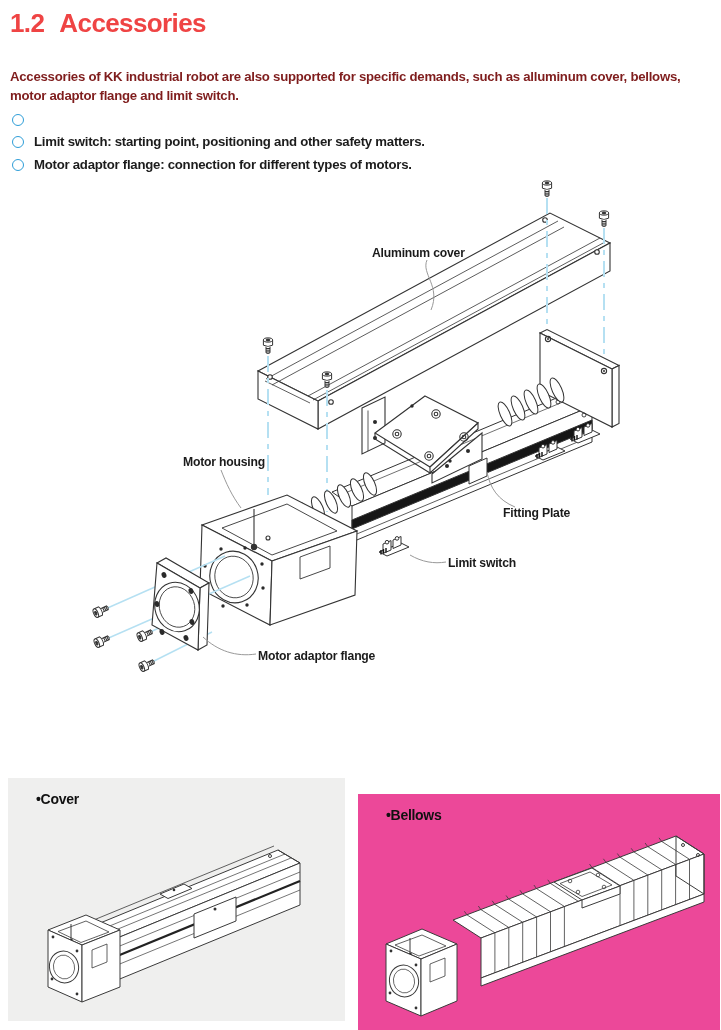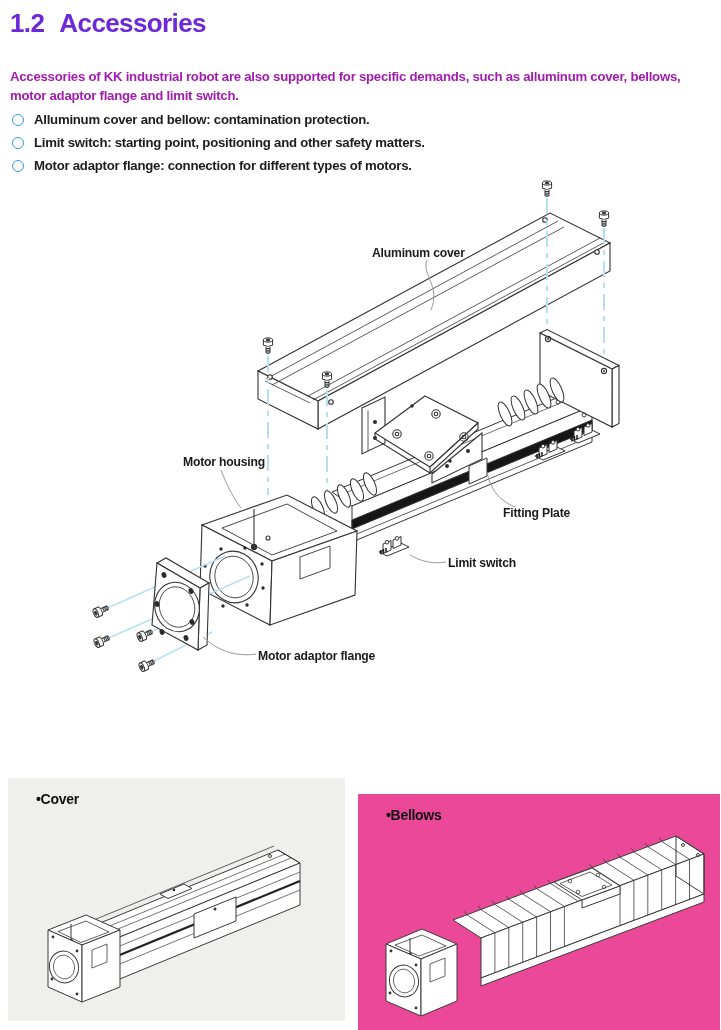--- a/index.html
+++ b/index.html
@@ -2,25 +2,25 @@
 <html><head>
 <meta charset="utf-8">
 <style>
   html,body{margin:0;padding:0;}
   body{
     width:721px;height:1030px;position:relative;background:#ffffff;
     font-family:"Liberation Sans",sans-serif;color:#1b1b1b;overflow:hidden;
   }
   .heading{
     position:absolute;top:8px;left:10px;display:flex;gap:15px;
-    font-size:26px;font-weight:bold;color:#6d28d9;letter-spacing:-0.6px;
+    font-size:26px;font-weight:bold;color:#ef4444;letter-spacing:-0.6px;
   }
   .intro{
     position:absolute;top:52px;left:10px;width:704px;
-    font-size:13.2px;font-weight:bold;line-height:1.45;letter-spacing:-0.25px;color:#a21caf;margin-top:15px;
+    font-size:13.2px;font-weight:bold;line-height:1.45;letter-spacing:-0.25px;color:#7f1d1d;margin-top:15px;
   }
   .bullets{
     position:absolute;top:112px;left:12px;list-style:none;margin:0;padding:0;
   }
   .bullets li{display:flex;align-items:flex-start;margin-bottom:8px;}
   .bullet-circle{
     flex:0 0 auto;width:10px;height:10px;border:1.8px solid #2f9ed8;border-radius:50%;
     margin:2px 10px 0 0;background:#fff;
   }
   .bullet-text{font-size:13.2px;font-weight:bold;letter-spacing:-0.25px;color:#1c1c1c;}
@@ -39,21 +39,20 @@
 <div class="heading">
   <span>1.2</span>
   <span>Accessories</span>
 </div>
 
 <p class="intro">Accessories of KK industrial robot are also supported for specific demands, such as alluminum cover,  bellows, motor adaptor flange and limit switch.</p>
 
 <ul class="bullets">
   <li>
     <span class="bullet-circle"></span>
-    <span class="bullet-text">Alluminum cover and bellow: contamination protection.</span>
   </li>
   <li>
     <span class="bullet-circle"></span>
     <span class="bullet-text">Limit switch: starting point, positioning and other safety matters.</span>
   </li>
   <li>
     <span class="bullet-circle"></span>
     <span class="bullet-text">Motor adaptor flange: connection for different types of motors.</span>
   </li>
 </ul>

